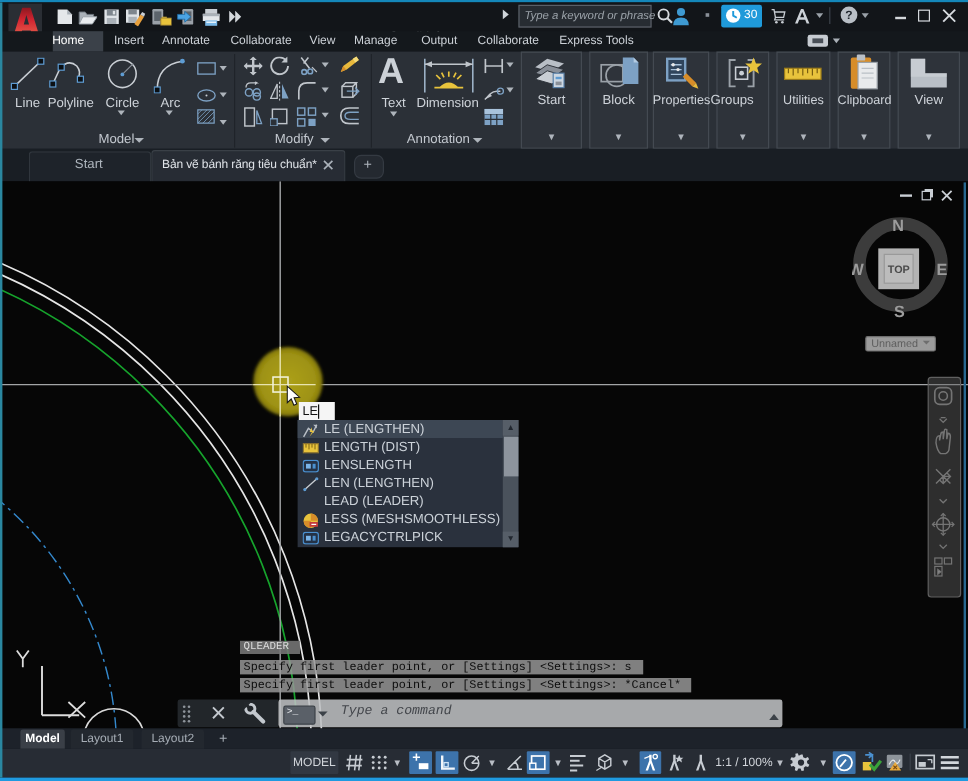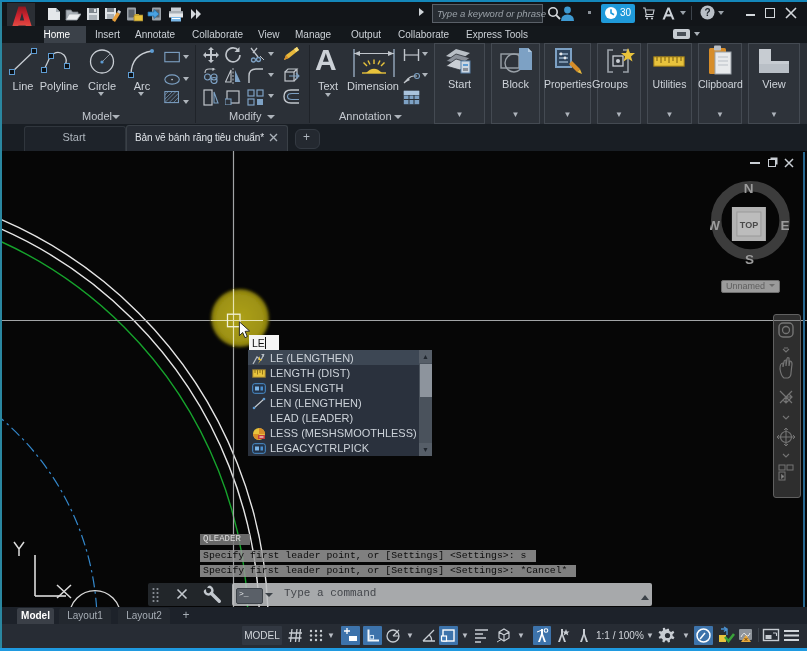--- a/index.html
+++ b/index.html
@@ -535,21 +535,21 @@
   <svg class="abs" style="left:203px;top:434px" width="19" height="19" viewBox="0 0 19 19">
         <line x1="8.2" y1="8.2" x2="16.3" y2="16.3" stroke="#c3c8ce" stroke-width="3.4" stroke-linecap="round"></line>
         <circle cx="5.6" cy="5.6" r="3.8" fill="none" stroke="#c3c8ce" stroke-width="2.5"></circle>
         <path d="M-0.5 -0.5 L7 -0.5 L-0.5 7 Z" fill="#24282c"></path>
         <path d="M1.2 1.2 L4.4 4.4" stroke="#24282c" stroke-width="2.6"></path>
       </svg>
   <div class="abs" style="left:232px;top:432px;width:420px;height:23px;background:rgba(190,192,195,0.88);border-radius:2px"></div>
   <div class="abs" style="left:236px;top:436.5px;width:25px;height:14px;background:#5a6068;border:1px solid #3c4248;border-radius:2px"></div>
   <div class="abs mono" style="left:239px;top:438px;font-size:8px;color:#e8eaec">&gt;_</div>
   <div class="abs" style="left:265px;top:442px;width:0;height:0;border-top:4.5px solid #3c4248;border-left:4px solid transparent;border-right:4px solid transparent"></div>
-  <div class="abs mono" style="left:284px;top:436px;font-size:11px;color:#43464b">Type a command</div>
+  <div class="abs mono" style="left:284px;top:436px;font-size:11px;font-style:italic;color:#43464b">Type a command</div>
   <div class="abs" style="left:641px;top:444px;width:0;height:0;border-bottom:5px solid #3c4248;border-left:4.5px solid transparent;border-right:4.5px solid transparent"></div>
 </div>
 
 <div class="abs" id="modeltabs">
   <div class="abs" style="left:17px;top:1px;width:37px;height:16px;background:#3a3f47;border-radius:2px 2px 0 0;text-align:center;font-size:10px;font-weight:bold;color:#fff;line-height:15px">Model</div>
   <div class="abs" style="left:59px;top:1px;width:52px;height:16px;background:#23282f;border-radius:2px 2px 0 0;text-align:center;font-size:10px;color:#a6adb5;line-height:15px">Layout1</div>
   <div class="abs" style="left:118px;top:1px;width:52px;height:16px;background:#23282f;border-radius:2px 2px 0 0;text-align:center;font-size:10px;color:#a6adb5;line-height:15px">Layout2</div>
   <div class="abs" style="left:177px;top:1px;width:18px;height:16px;text-align:center;font-size:12px;color:#a6adb5;line-height:15px">+</div>
 </div>
 

